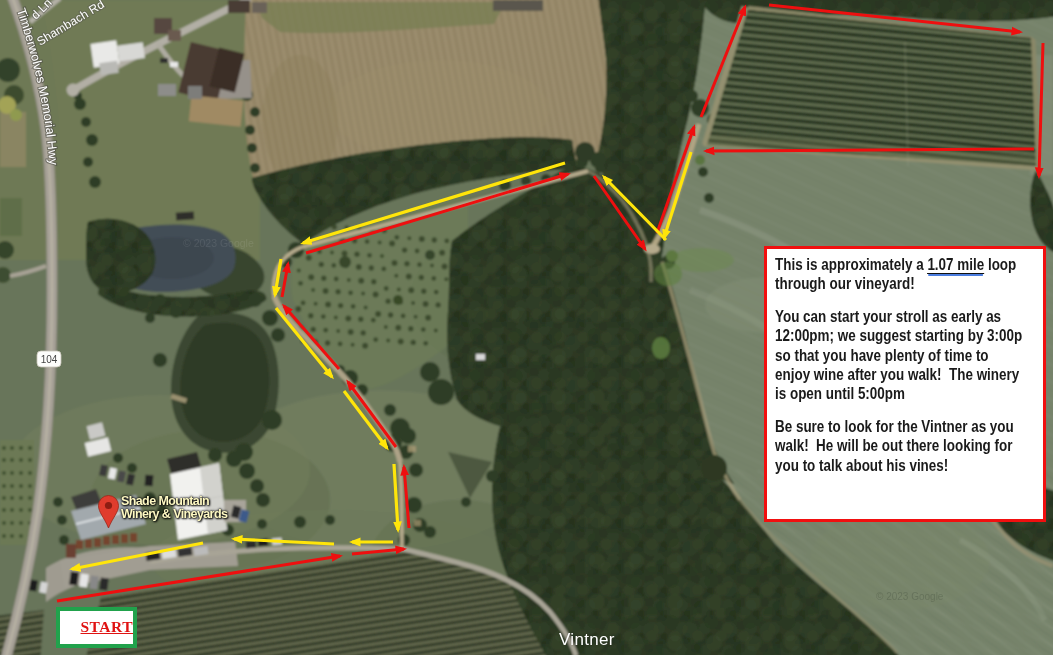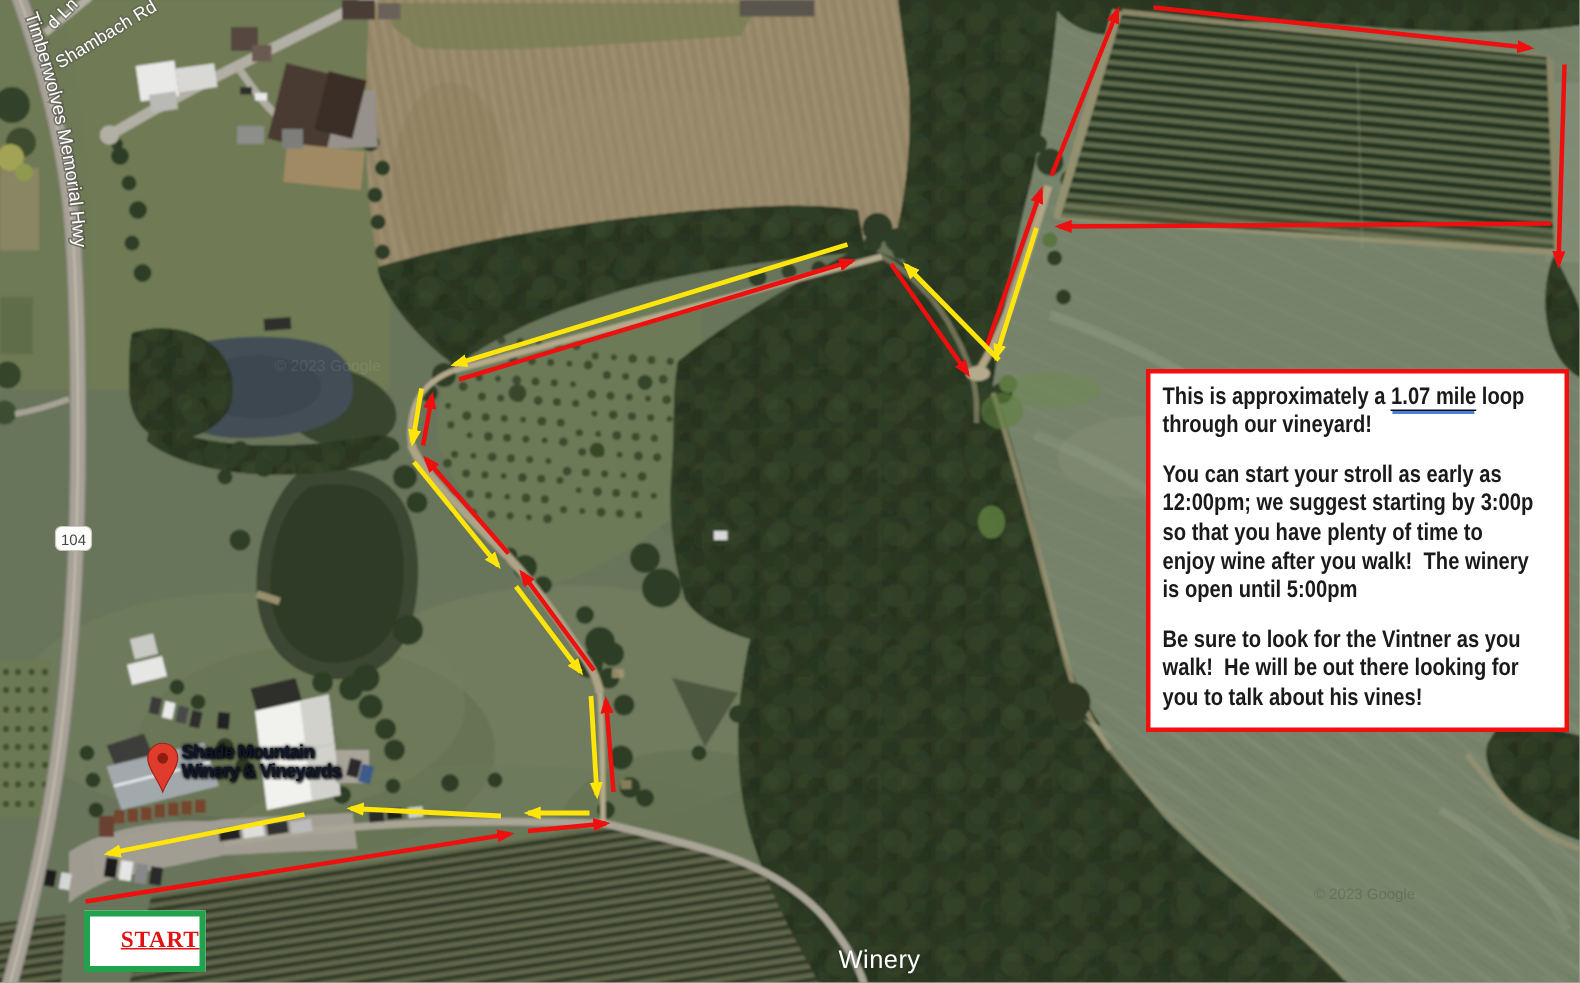--- a/index.html
+++ b/index.html
@@ -1,24 +1,24 @@
 <!DOCTYPE html>
 <html><head><meta charset="utf-8">
 <style>
 html,body{margin:0;padding:0;}
 #stage{position:relative;width:1053px;height:655px;overflow:hidden;background:#68755a;font-family:"Liberation Sans",sans-serif;}
 #stage svg{position:absolute;left:0;top:0;}
 .abs{position:absolute;}
-#tbox{left:764px;top:246px;width:282px;height:242px;box-sizing:border-box;border:3px solid #f10f0f;background:#fff;padding:6px 0 0 8px;}
+#tbox{left:764px;top:246px;width:282px;height:276px;box-sizing:border-box;border:3px solid #f10f0f;background:#fff;padding:6px 0 0 8px;}
 .tl{height:19.4px;line-height:19.4px;font-weight:bold;font-size:16px;color:#1a1a1a;white-space:nowrap;transform:scaleX(0.84);transform-origin:0 50%;}
 .pgap{margin-top:13px;}
 .u107{border-bottom:1.6px solid #111;box-shadow:0 3.5px 0 -1.5px #4a7de0;}
 #startbox{left:56px;top:607px;width:81px;height:41px;box-sizing:border-box;border:4px solid #21a24c;background:#fff;text-align:right;}
 #startbox span{font-family:"Liberation Serif",serif;font-weight:bold;font-size:15.5px;letter-spacing:0.5px;color:#e01212;text-decoration:underline;line-height:32px;}
-#pinlabel{left:121px;top:495px;color:#0f172a;font-size:12.5px;font-weight:bold;letter-spacing:-0.6px;line-height:13px;text-shadow:0 0 2px #000,0 0 3px #000,1px 1px 2px rgba(0,0,0,0.9);}
+#pinlabel{left:121px;top:495px;color:#fef9c3;font-size:12.5px;font-weight:bold;letter-spacing:-0.6px;line-height:13px;text-shadow:0 0 2px #000,0 0 3px #000,1px 1px 2px rgba(0,0,0,0.9);}
 #goog{left:559px;top:630px;color:#fff;font-size:17px;letter-spacing:0.3px;text-shadow:0 0 3px rgba(0,0,0,0.4);}
 #cpy{left:876px;top:591px;color:rgba(30,40,30,0.20);font-size:10px;}
 </style></head>
 <body>
 <div id="stage">
 <svg width="1053" height="655" viewBox="0 0 1053 655" xmlns="http://www.w3.org/2000/svg">
 <defs>
 <filter id="soft" x="-2%" y="-2%" width="104%" height="104%">
           <feGaussianBlur stdDeviation="0.8"></feGaussianBlur>
         </filter>
@@ -499,14 +499,14 @@
 <div class="tl">12:00pm; we suggest starting by 3:00p</div>
 <div class="tl">so that you have plenty of time to</div>
 <div class="tl">enjoy wine after you walk!&nbsp; The winery</div>
 <div class="tl">is open until 5:00pm</div>
 <div class="tl pgap">Be sure to look for the Vintner as you</div>
 <div class="tl">walk!&nbsp; He will be out there looking for</div>
 <div class="tl">you to talk about his vines!</div>
 </div>
 <div class="abs" id="startbox"><span>START</span></div>
 <div class="abs" id="pinlabel">Shade Mountain<br>Winery &amp; Vineyards</div>
-<div class="abs" id="goog">Winery</div>
+<div class="abs" id="goog">Vintner</div>
 <div class="abs" id="cpy">© 2023 Google</div>
 </div>
 </body></html>

